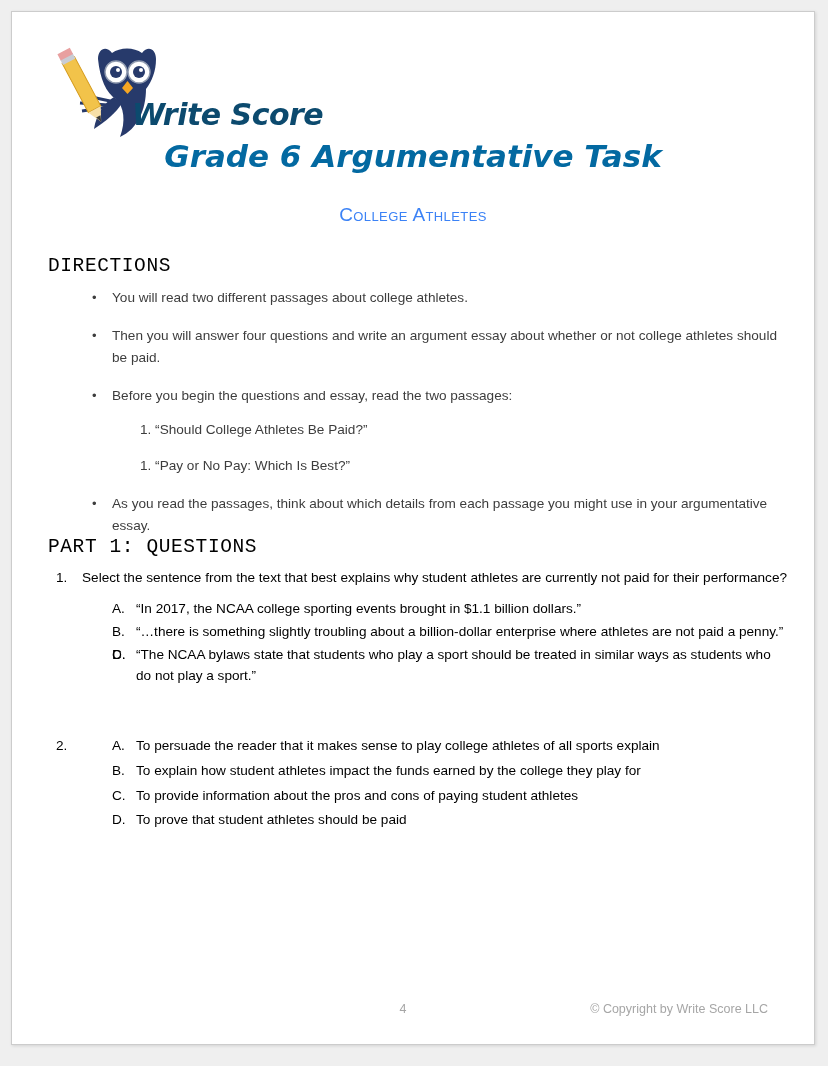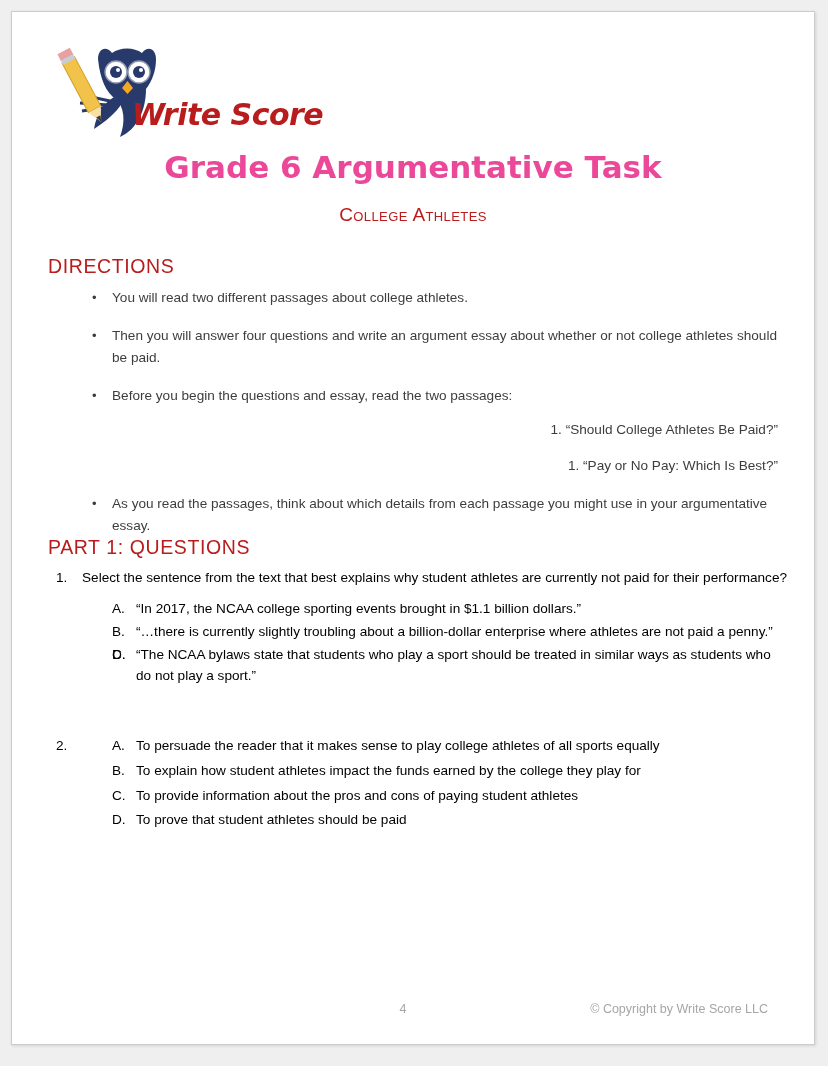--- a/index.html
+++ b/index.html
@@ -37,58 +37,59 @@
   }
   .logo-svg { display: block; }
   .logo-word {
     position: absolute;
     left: 78px;
     top: 60px;
     font-family: "DejaVu Sans", sans-serif;
     font-size: 30px;
     font-weight: bold;
     font-style: italic;
-    color: #b91c1c;
+    color: #0c4a6e;
     letter-spacing: -0.5px;
     white-space: nowrap;
   }
 
   
   .doc-title {
     position: absolute;
     left: 0;
-    top: 137px;
+    top: 126px;
     width: 100%;
     text-align: center;
     font-family: "DejaVu Sans", sans-serif;
     font-size: 31px;
     font-weight: bold;
-    color: #ec4899;
+    color: #0369a1;
     letter-spacing: 0px;
+    font-style: italic;
   }
   .doc-subtitle {
     position: absolute;
     left: 0;
     top: 192px;
     width: 100%;
     text-align: center;
     font-family: "Liberation Sans", sans-serif;
     font-size: 19px;
     font-variant: small-caps;
     font-weight: 300;
-    color: #b91c1c;
+    color: #3b82f6;
     letter-spacing: 0.4px;
   }
 
   .section-heading {
     position: absolute;
-    font-family: Liberation Sans, sans-serif;
+    font-family: Liberation Mono, monospace;
     font-weight: 300;
     font-size: 19.5px;
-    color: #b91c1c;
+    color: #000000;
     letter-spacing: 0.6px;
     white-space: nowrap;
   }
   #dir-heading { left: 36px; top: 243px; }
   #part1-heading { left: 36px; top: 524px; }
 
   
   .bullet-list {
     position: absolute;
     left: 36px;
@@ -108,21 +109,20 @@
     left: 44px;
     top: 0;
     font-size: 13px;
     line-height: 1.62;
     color: #3d3d3d;
   }
   .sub-ol {
     margin: 12px 0 10px 0;
     padding: 0;
     list-style: none;
-    text-align: right;
   }
   .sub-ol li {
     padding-left: 28px;
     margin-bottom: 14px;
     line-height: 1.6;
   }
 
   
   .questions {
     position: absolute;
@@ -271,42 +271,42 @@
         <span class="q-num">1.</span>
         <span>Select the sentence from the text that best explains why student athletes are currently not paid for their performance?</span>
       </div>
       <ul class="options">
         <li class="option">
           <span class="opt-letter">A.</span>
           <span>“In 2017, the NCAA college sporting events brought in $1.1 billion dollars.”</span>
         </li>
         <li class="option">
           <span class="opt-letter">B.</span>
-          <span>“…there is currently slightly troubling about a billion-dollar enterprise where athletes are not paid a penny.”</span>
+          <span>“…there is something slightly troubling about a billion-dollar enterprise where athletes are not paid a penny.”</span>
         </li>
         <li class="option">
           <span class="opt-letter">C.</span>
         </li>
         <li class="option">
           <span class="opt-letter">D.</span>
           <span>“The NCAA bylaws state that students who play a sport should be treated in similar ways as students who do not play a sport.”</span>
         </li>
       </ul>
     </div>
 
     <div class="q2-gap"></div>
 
     <div class="question">
       <div class="q-row">
         <span class="q-num">2.</span>
       </div>
       <ul class="options">
         <li class="option opt-spaced">
           <span class="opt-letter">A.</span>
-          <span>To persuade the reader that it makes sense to play college athletes of all sports equally</span>
+          <span>To persuade the reader that it makes sense to play college athletes of all sports explain</span>
         </li>
         <li class="option opt-spaced">
           <span class="opt-letter">B.</span>
           <span>To explain how student athletes impact the funds earned by the college they play for</span>
         </li>
         <li class="option opt-spaced">
           <span class="opt-letter">C.</span>
           <span>To provide information about the pros and cons of paying student athletes</span>
         </li>
         <li class="option opt-spaced">

